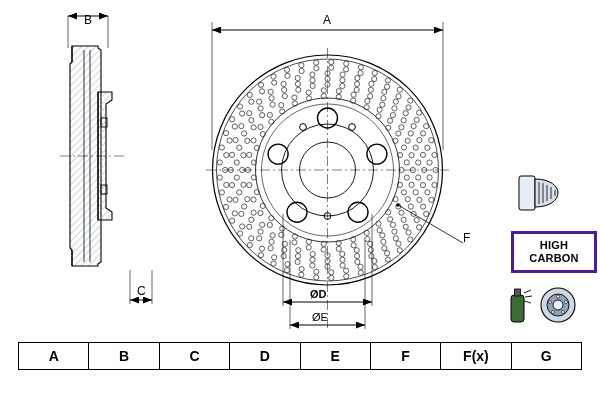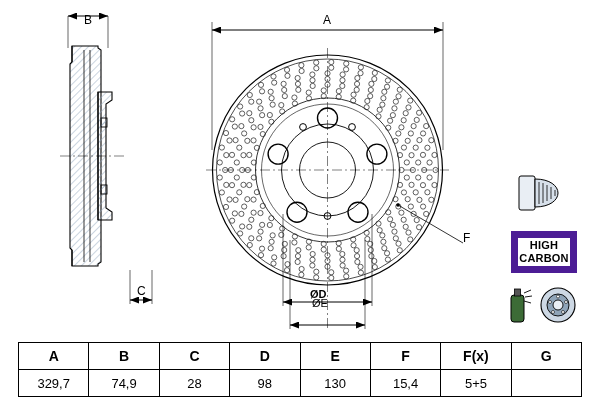--- a/index.html
+++ b/index.html
@@ -33,22 +33,22 @@
     font-size:14px;
   }
   .spec-table tr.vals td{
     font-size:13px;
   }
 
   
   .badge-box{
     position:absolute;
     left:511px; top:231px;
-    width:66px; height:42px;
-    border:7px solid #4c1d95;
+    width:86px; height:42px;
+    border:3px solid #4c1d95;
     box-sizing:border-box;
     display:flex;
     flex-direction:column;
     align-items:center;
     justify-content:center;
     line-height:1.15;
   }
   .badge-box span{
     font-size:11px;
     font-weight:bold;
@@ -474,44 +474,34 @@
       <circle cx="12" cy="14" r="1.5" fill="#fff" stroke="#000" stroke-width=".6"></circle>
     </g>
   </g>
 </svg>
 </div>
 
 <div class="label" style="left:84px; top:13px;">B</div>
 <div class="label" style="left:137px; top:284px;">C</div>
 <div class="label" style="left:323px; top:13px;">A</div>
 <div class="label small" style="left:310px; top:288px;font-weight:bold;">ØD</div>
-<div class="label small" style="left:312px; top:297px;text-align:right;">ØE</div>
+<div class="label small" style="left:312px; top:311px;text-align:right;">ØE</div>
 <div class="label" style="left:463px; top:231px;">F</div>
 
 <div class="badge-box">
   <span>HIGH</span>
   <span>CARBON</span>
 </div>
 
 <table class="spec-table">
   <tbody>
     <tr class="head">
       <td>A</td>
       <td>B</td>
       <td>C</td>
       <td>D</td>
       <td>E</td>
       <td>F</td>
       <td>F(x)</td>
       <td>G</td>
     </tr>
-    <tr class="vals">
-      <td>329,7</td>
-      <td>74,9</td>
-      <td>28</td>
-      <td>98</td>
-      <td>130</td>
-      <td>15,4</td>
-      <td>5+5</td>
-      <td></td>
-    </tr>
   </tbody>
 </table>
 
 </body></html>

